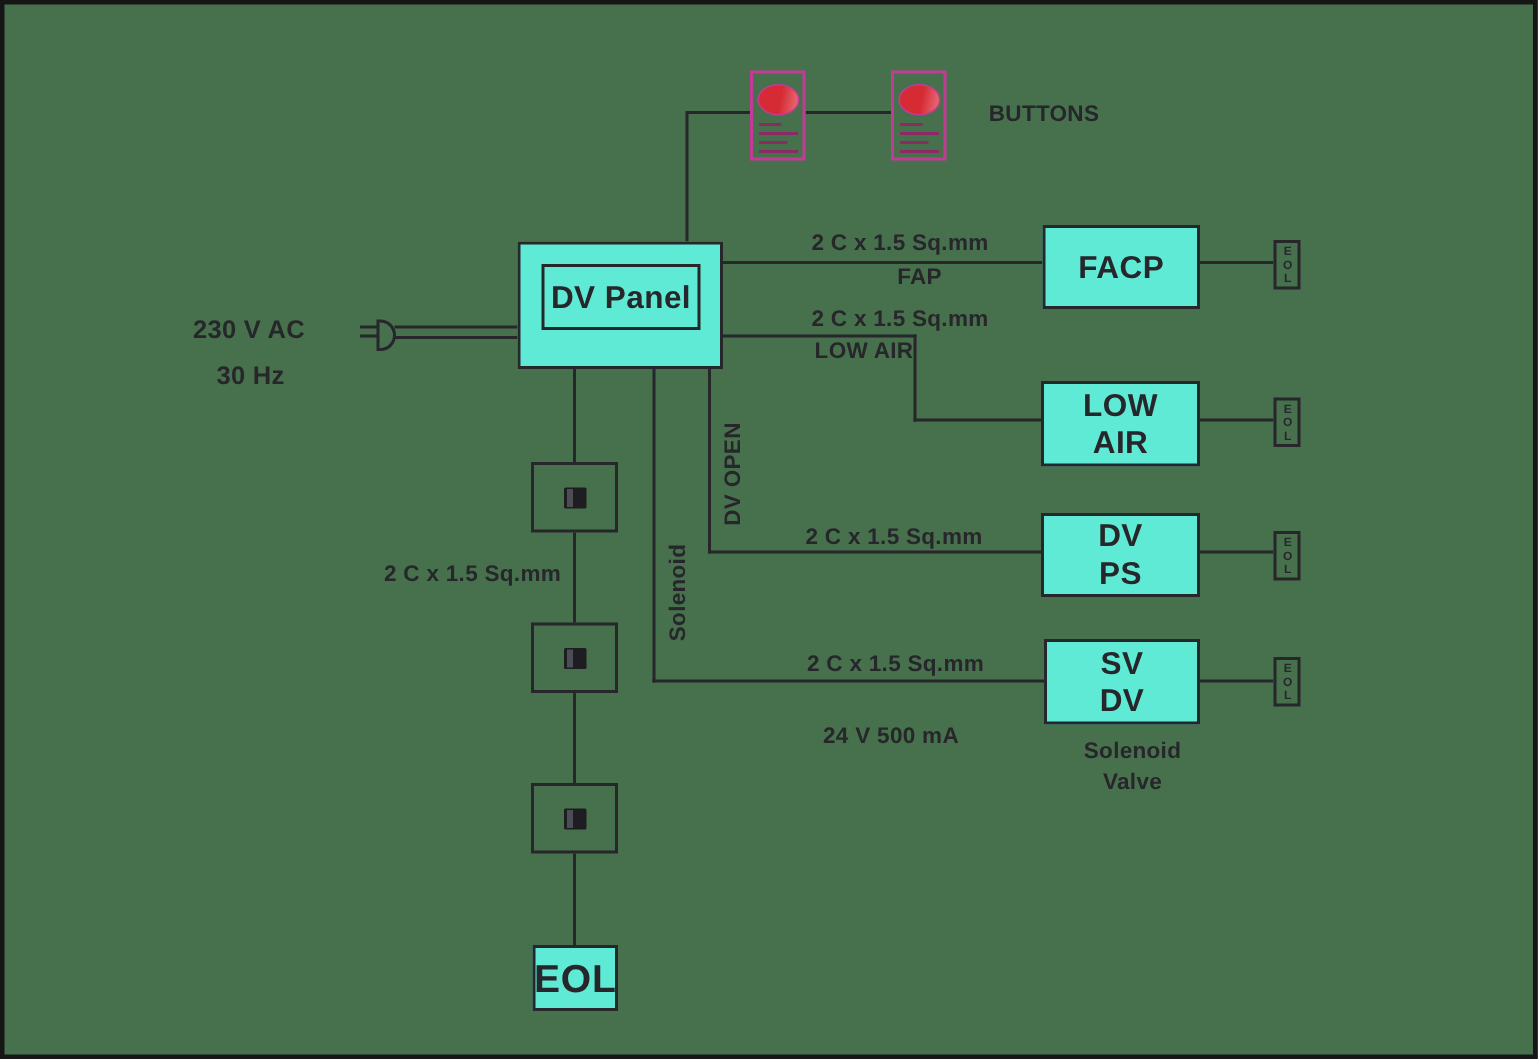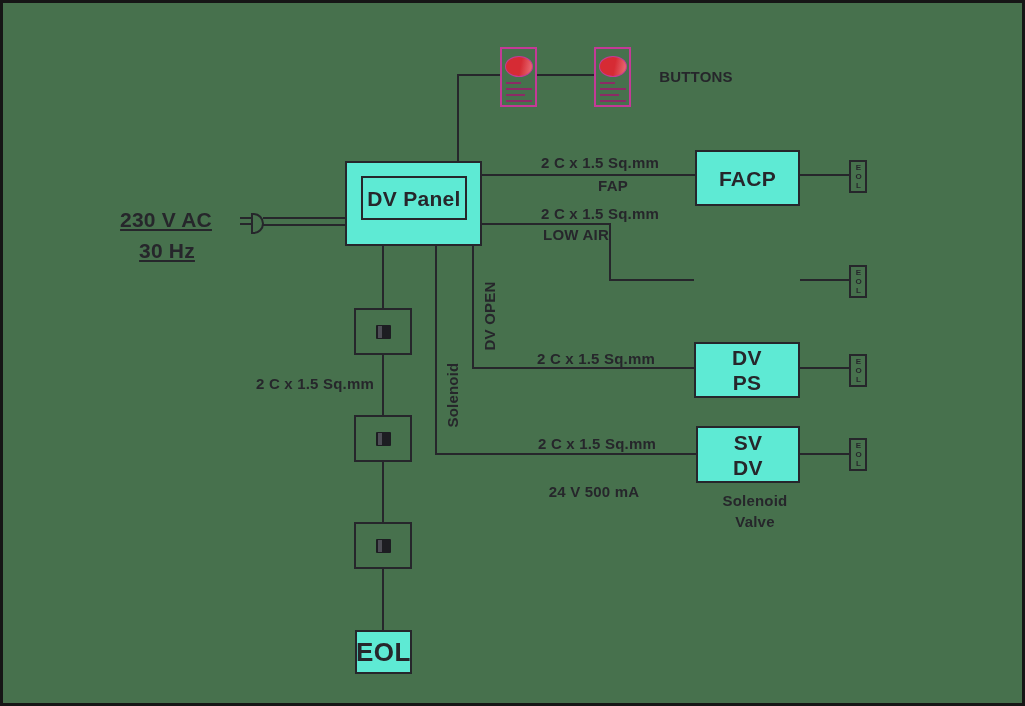--- a/index.html
+++ b/index.html
@@ -20,21 +20,21 @@
     display:flex;align-items:center;justify-content:center;
     text-align:center;
   }
   .device-label{font-size:21px;font-weight:600;line-height:25px;letter-spacing:.3px;}
   .lbl{
     position:absolute;white-space:nowrap;
     font-size:15px;font-weight:600;letter-spacing:.2px;
     transform:translate(-50%,-50%);
   }
   .lbl.rot{transform:translate(-50%,-50%) rotate(-90deg);}
-  .lbl.big{font-size:21px;text-decoration:underline;}
+  .lbl.big{font-size:17px;}
   .caption{white-space:normal;text-align:center;line-height:21px;width:120px;}
   .eol-mini{
     position:absolute;box-sizing:border-box;width:18px;height:33px;
     border:2px solid #26262b;background:#47714d;
     display:flex;align-items:center;justify-content:center;
     writing-mode:vertical-rl;text-orientation:upright;
     font-size:8px;font-weight:700;letter-spacing:0;line-height:1;
   }
   .eol-big{font-size:26px;font-weight:600;letter-spacing:.5px;}
   .sounder{
@@ -124,20 +124,26 @@
 
   <div class="lbl" style="left:597px;top:159px">2 C x 1.5 Sq.mm</div>
   <div class="lbl" style="left:610px;top:182px">FAP</div>
   <div class="box device-label" style="left:692px;top:147px;width:105px;height:56px">
     <span>FACP</span>
   </div>
   <div class="eol-mini" style="left:846px;top:157px">EOL</div>
 
   <div class="lbl" style="left:597px;top:210px">2 C x 1.5 Sq.mm</div>
   <div class="lbl" style="left:573px;top:231px">LOW AIR</div>
+  <div class="box device-label" style="left:691px;top:251px;width:106px;height:57px">
+    <span>
+      <span style="display:block">LOW</span>
+      <span style="display:block">AIR</span>
+    </span>
+  </div>
   <div class="eol-mini" style="left:846px;top:262px">EOL</div>
 
   <div class="lbl rot" style="left:486px;top:313px">DV OPEN</div>
   <div class="lbl" style="left:593px;top:355px">2 C x 1.5 Sq.mm</div>
   <div class="box device-label" style="left:691px;top:339px;width:106px;height:56px">
     <span>
       <span style="display:block">DV</span>
       <span style="display:block">PS</span>
     </span>
   </div>

